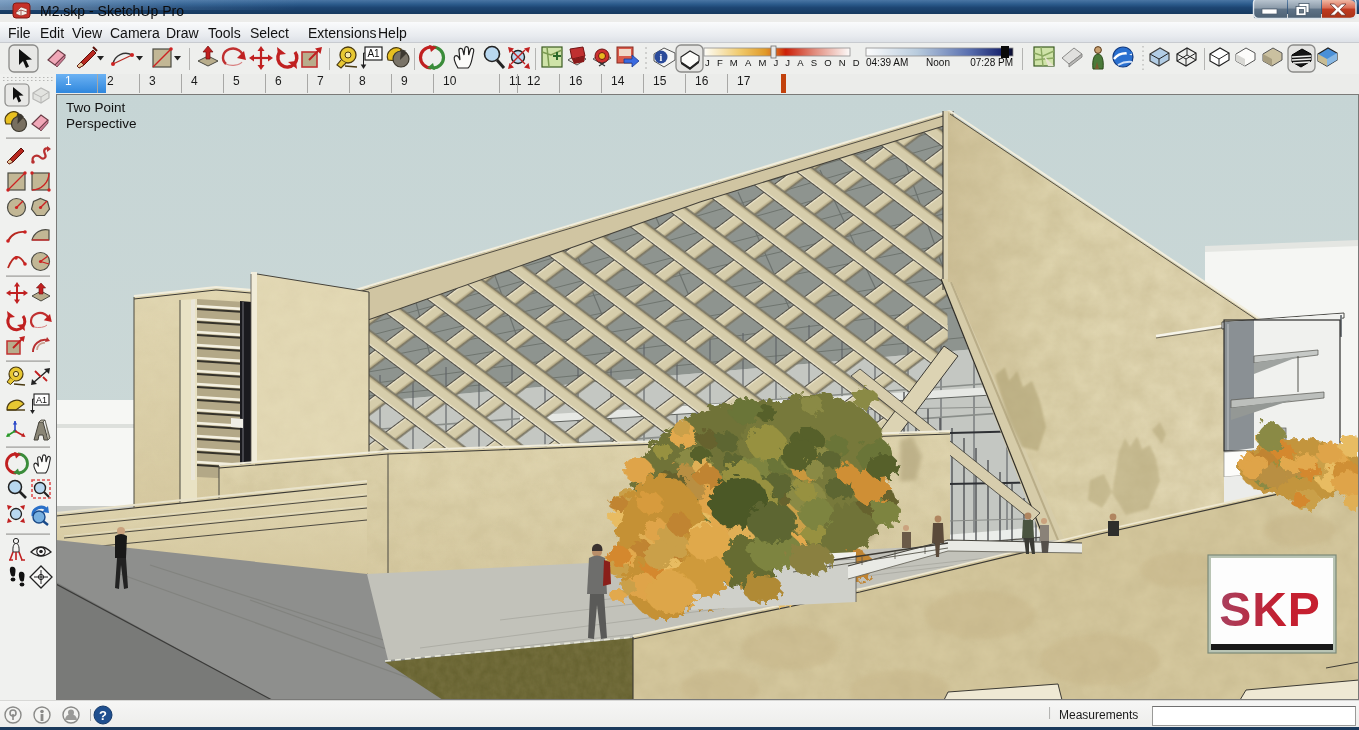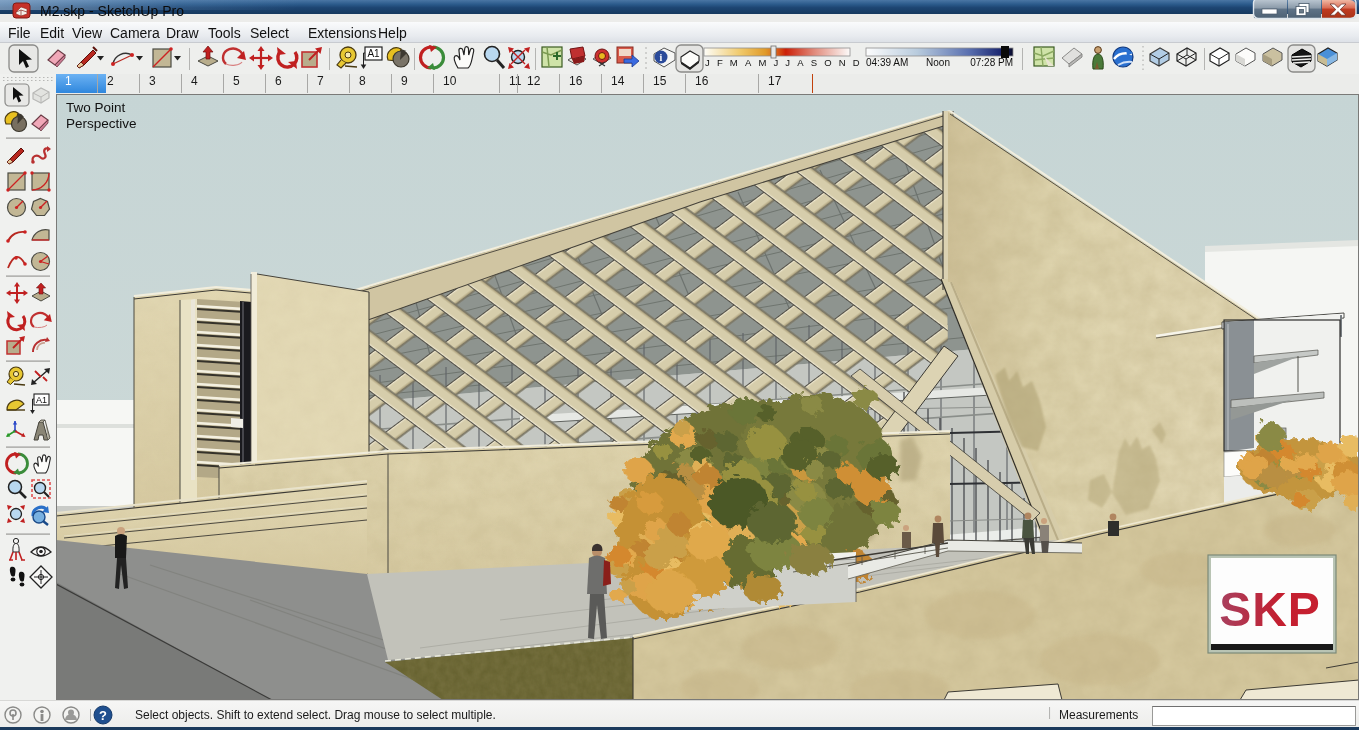--- a/index.html
+++ b/index.html
@@ -339,21 +339,21 @@
  <div class="tab" style="left:251px;width:41px">7</div>
  <div class="tab" style="left:293px;width:41px">8</div>
  <div class="tab" style="left:335px;width:41px">9</div>
  <div class="tab" style="left:377px;width:41px">10</div>
  <div class="tab" style="left:443px;width:41px">11</div>
  <div class="tab" style="left:461px;width:41px">12</div>
  <div class="tab" style="left:503px;width:41px">16</div>
  <div class="tab" style="left:545px;width:41px">14</div>
  <div class="tab" style="left:587px;width:41px">15</div>
  <div class="tab" style="left:629px;width:41px">16</div>
- <div class="tab" style="left:702px;width:44px;border-right:1px solid #c2410c">17</div>
+ <div class="tab" style="left:671px;width:44px;border-right:5px solid #c2410c">17</div>
 </div>
 <svg id="palette" viewBox="0 74 56 626">
 <g stroke="#b8b8b6" stroke-dasharray="1.5 2.5">
       <path d="M3 77.5 L53 77.5 M3 80.5 L53 80.5"></path>
     </g>
 <g fill="#9a9a98">
       <rect x="6" y="137.5" width="44" height="1.2"></rect>
       <rect x="6" y="275.5" width="44" height="1.2"></rect>
       <rect x="6" y="360.5" width="44" height="1.2"></rect>
       <rect x="6" y="446.5" width="44" height="1.2"></rect>
@@ -1084,18 +1084,17 @@
   <circle cx="42" cy="14" r="8" fill="#f4f4f2" stroke="#8a8a88" stroke-width="1.4"></circle>
   <circle cx="42" cy="10.5" r="1.8" fill="#8a8a88"></circle>
   <rect x="40.6" y="13" width="2.8" height="7" fill="#8a8a88"></rect>
   <circle cx="71" cy="14" r="8" fill="#f4f4f2" stroke="#8a8a88" stroke-width="1.4"></circle>
   <circle cx="71" cy="11.5" r="3" fill="#9a9a98"></circle>
   <path d="M65 19 a6 6 0 0 1 12 0 Z" fill="#9a9a98"></path>
   <rect x="90" y="8" width="1" height="12" fill="#b0b0ae"></rect>
   <circle cx="103" cy="14" r="9" fill="#1f4f8f" stroke="#163a6a"></circle>
   <text x="103" y="19" text-anchor="middle" font-size="13" font-weight="bold" fill="#fff" font-family="Liberation Sans">?</text>
  </svg>
- <span style="position:absolute;left:135px;top:7px">Select objects. Shift to extend select. Drag mouse to select multiple.</span>
  <span style="position:absolute;left:1048px;top:4px;color:#b0b0ae">|</span>
  <span style="position:absolute;left:1059px;top:7px">Measurements</span>
  <div id="measurebox"></div>
 </div>
 <div id="bottomedge"></div>
 
 </body></html>

